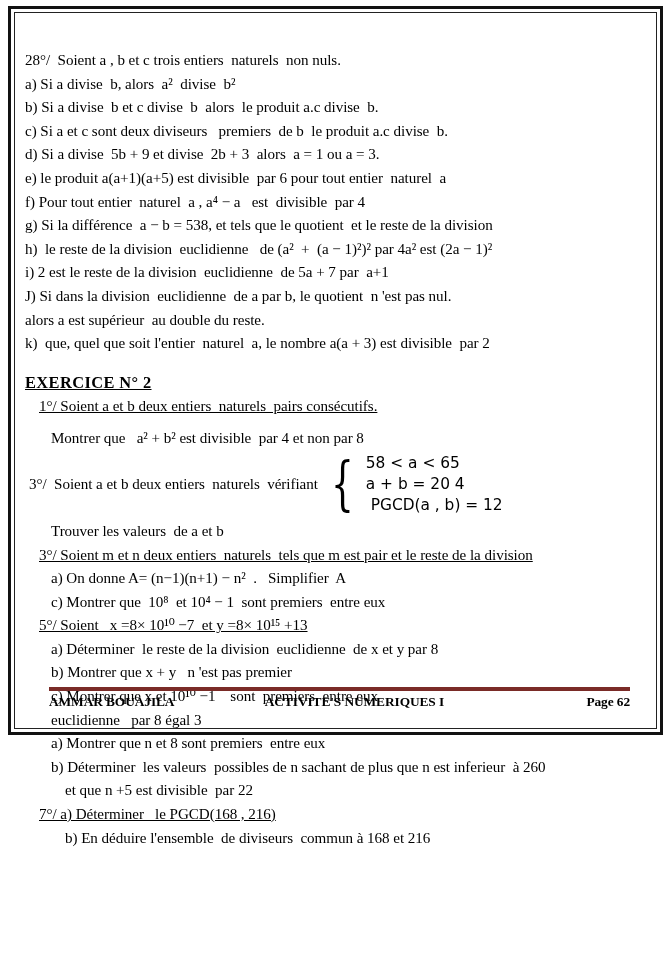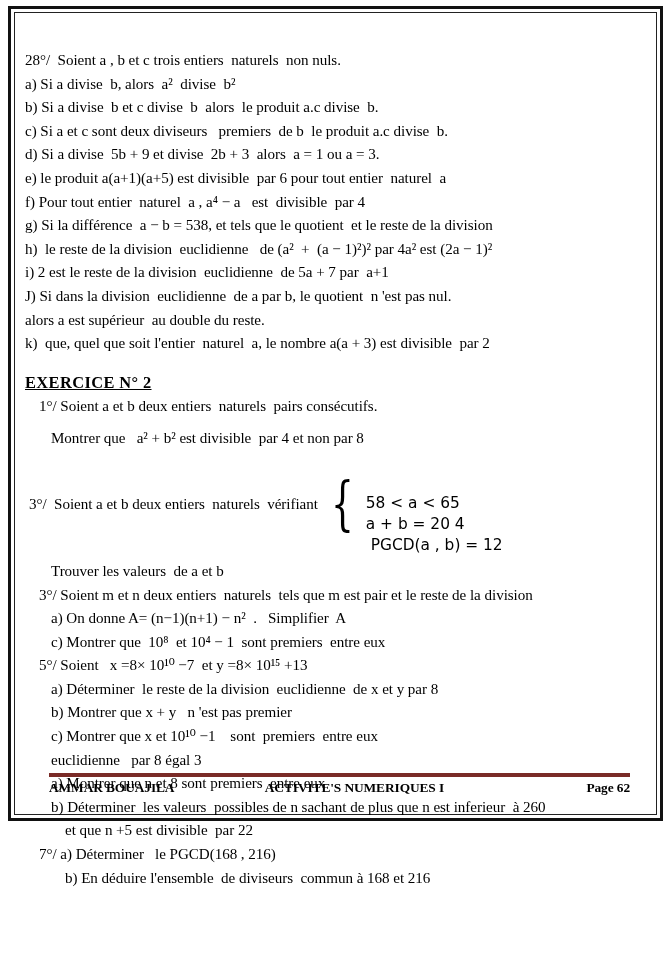--- a/index.html
+++ b/index.html
@@ -14,21 +14,21 @@
     color: #000000;
     overflow: hidden;
   }
 
   
   .page-sheet {
     position: absolute;
     left: 8px;
     top: 6px;
     width: 655px;
-    height: 815px;
+    height: 729px;
     box-sizing: border-box;
     border: 3px solid #111111;
     background: #ffffff;
   }
   .page-inner {
     position: absolute;
     left: 3px;
     top: 3px;
     right: 3px;
     bottom: 3px;
@@ -47,21 +47,21 @@
     padding: 36px 14px 0 10px;
     box-sizing: border-box;
   }
 
   .line {
     font-size: 15.1px;
     line-height: 23.6px;
     white-space: pre-wrap;
     letter-spacing: -0.05px;
   }
-  .ind1 { padding-left: 14px; }
+  .ind1 { padding-left: 14px; text-decoration: underline; }
   .ind2 { padding-left: 26px; }
   .ind3 { padding-left: 40px; }
 
   .gap-sm { height: 9px; }
 
   .exercise-title {
     font-size: 16.4px;
     line-height: 24px;
     font-weight: bold;
     text-decoration: underline;
@@ -88,21 +88,20 @@
     transform: scaleX(0.62);
     display: inline-block;
     font-family: "DejaVu Serif", serif;
   }
   .sys-eqs {
     display: flex;
     flex-direction: column;
     font-family: "DejaVu Sans", sans-serif;
     font-size: 15.4px;
     line-height: 21px;
-    margin-top: 40px;
   }
   .sys-eqs > div { white-space: pre; }
 
   
   .footer {
     position: absolute;
     left: 34px;
     right: 26px;
     bottom: 18px;
   }

